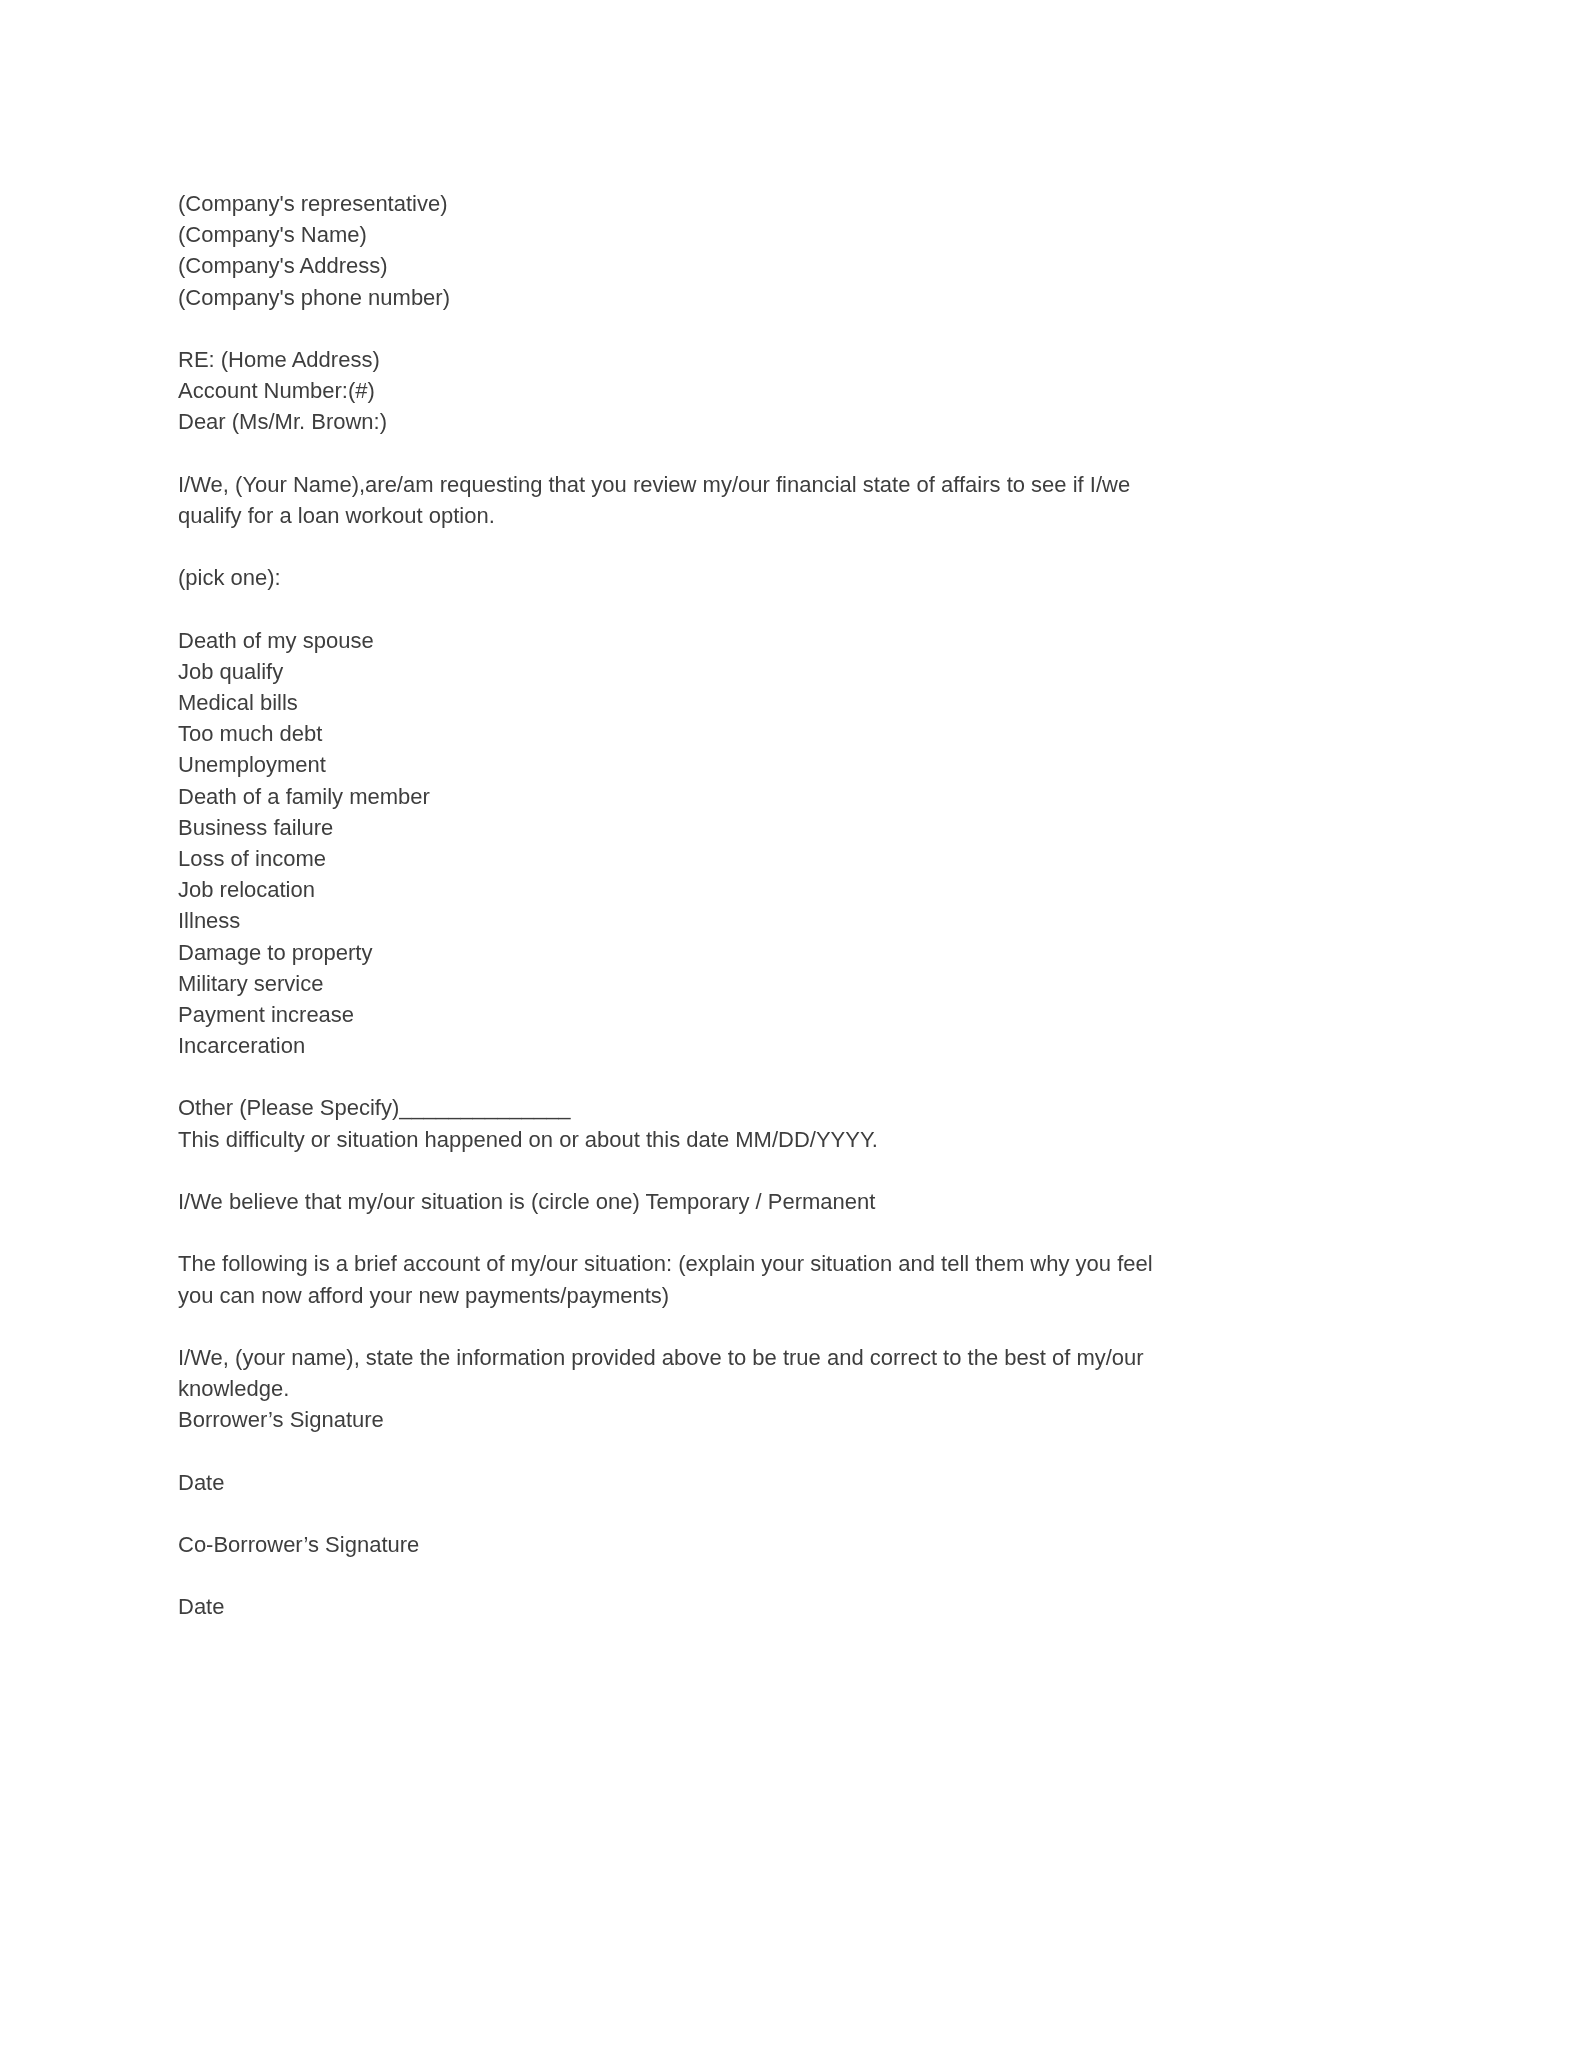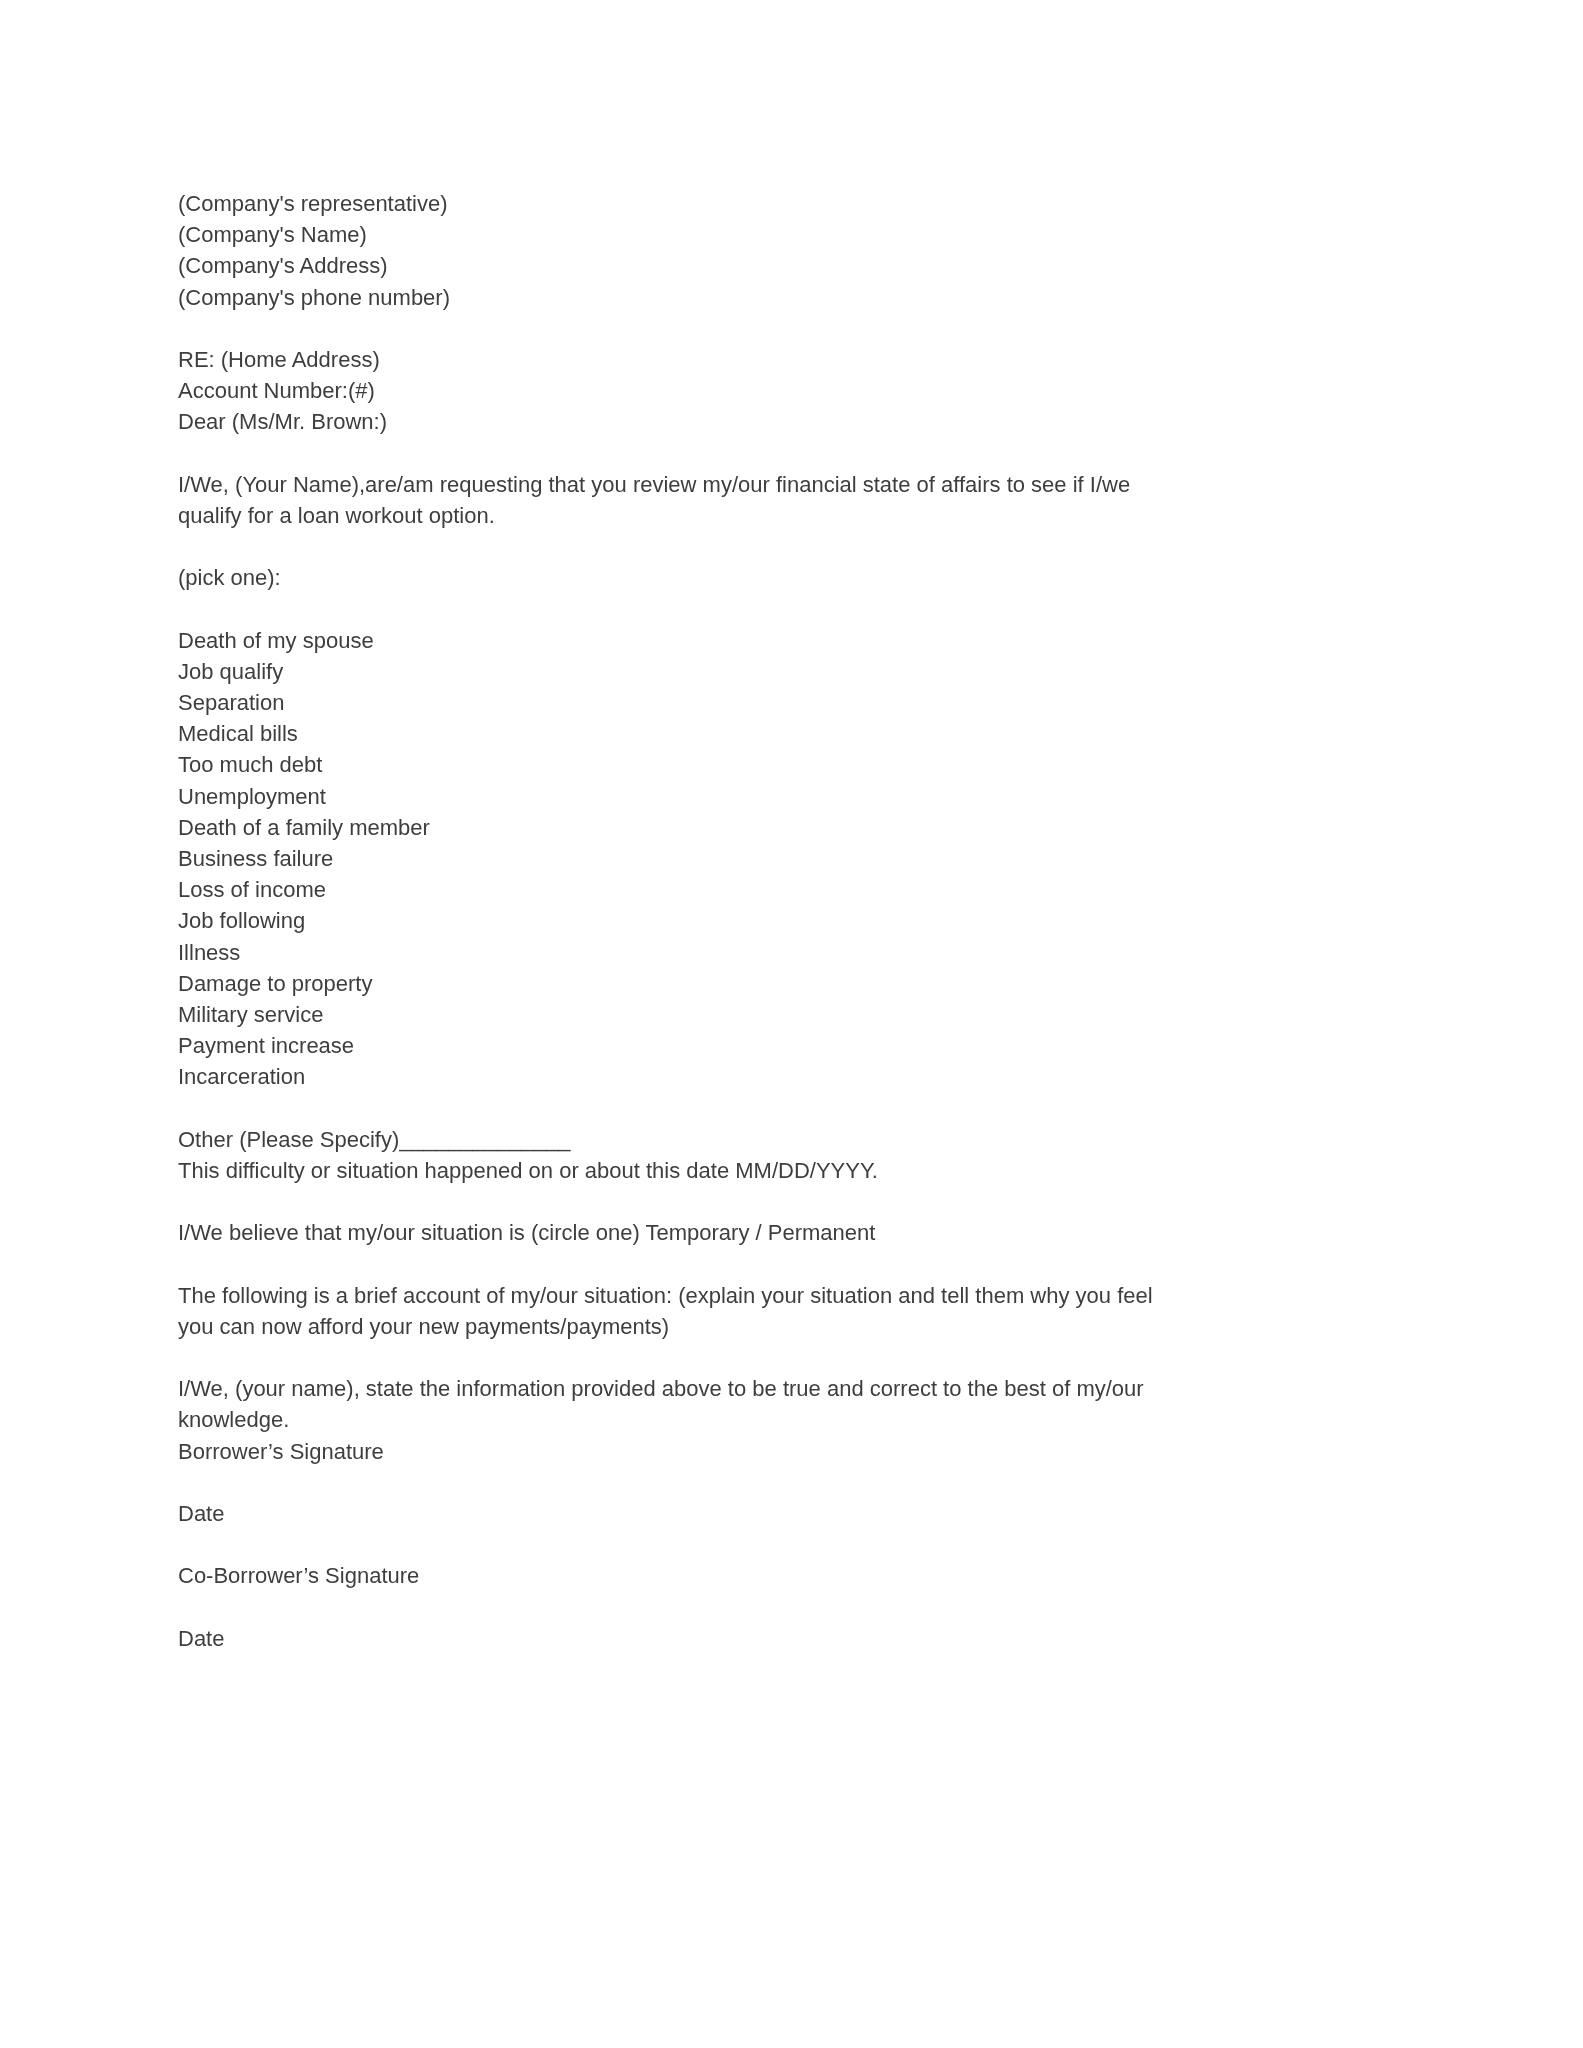--- a/index.html
+++ b/index.html
@@ -67,28 +67,27 @@
 
     <div>
         <div class="line">(pick one):</div>
       </div>
 
     <div class="sp"></div>
 
     <div>
         <div class="line">Death of my spouse</div>
         <div class="line">Job qualify</div>
-        <div class="line">Separation</div>
         <div class="line">Medical bills</div>
         <div class="line">Too much debt</div>
         <div class="line">Unemployment</div>
         <div class="line">Death of a family member</div>
         <div class="line">Business failure</div>
         <div class="line">Loss of income</div>
-        <div class="line">Job following</div>
+        <div class="line">Job relocation</div>
         <div class="line">Illness</div>
         <div class="line">Damage to property</div>
         <div class="line">Military service</div>
         <div class="line">Payment increase</div>
         <div class="line">Incarceration</div>
       </div>
 
     <div class="sp"></div>
 
     <div class="line"><span>Other (Please Specify)</span><span class="blank-run">______________</span></div>

